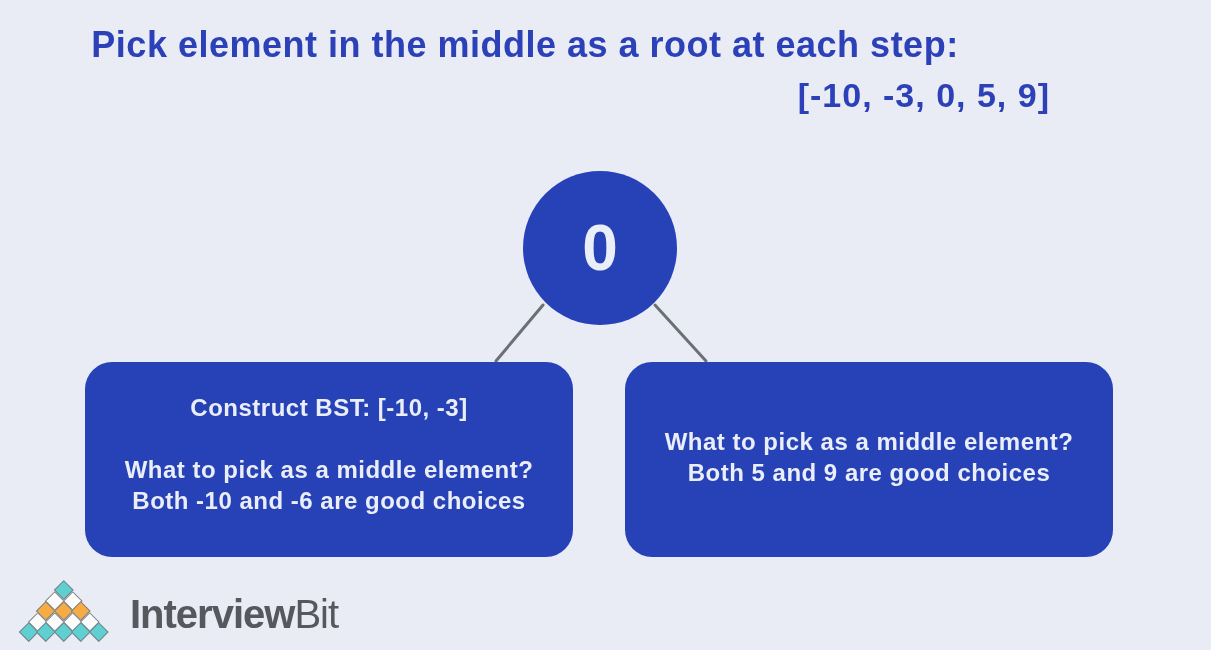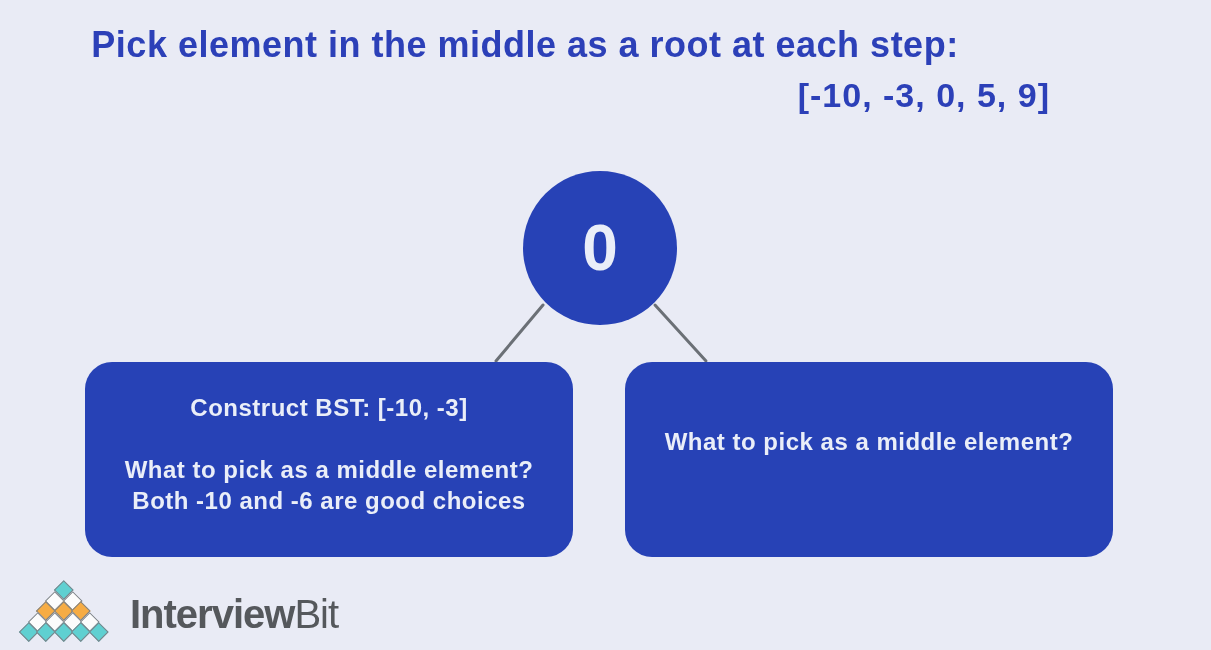--- a/index.html
+++ b/index.html
@@ -82,20 +82,21 @@
     <div class="box-heading">Construct BST: [-10, -3]</div>
     <div class="box-body">
       <div>What to pick as a middle element?</div>
       <div>Both -10 and -6 are good choices</div>
     </div>
   </div>
 
   <div class="box box-right">
     <div class="box-body">
       <div>What to pick as a middle element?</div>
+      <div>Both 5 and 9 are good choices</div>
     </div>
   </div>
 
   <div class="logo">
     <div class="logo-mark">
         <div class="diamond" style="left: 36.75px; top: 3.25px; background: rgb(95, 208, 209); border-color: rgb(123, 129, 135);"></div>
         <div class="diamond" style="left: 28px; top: 13.75px; background: rgb(252, 252, 252); border-color: rgb(123, 129, 135);"></div>
         <div class="diamond" style="left: 45.5px; top: 13.75px; background: rgb(252, 252, 252); border-color: rgb(123, 129, 135);"></div>
         <div class="diamond" style="left: 19.25px; top: 24.25px; background: rgb(246, 172, 68); border-color: rgb(123, 129, 135);"></div>
         <div class="diamond" style="left: 36.75px; top: 24.25px; background: rgb(246, 172, 68); border-color: rgb(123, 129, 135);"></div>

